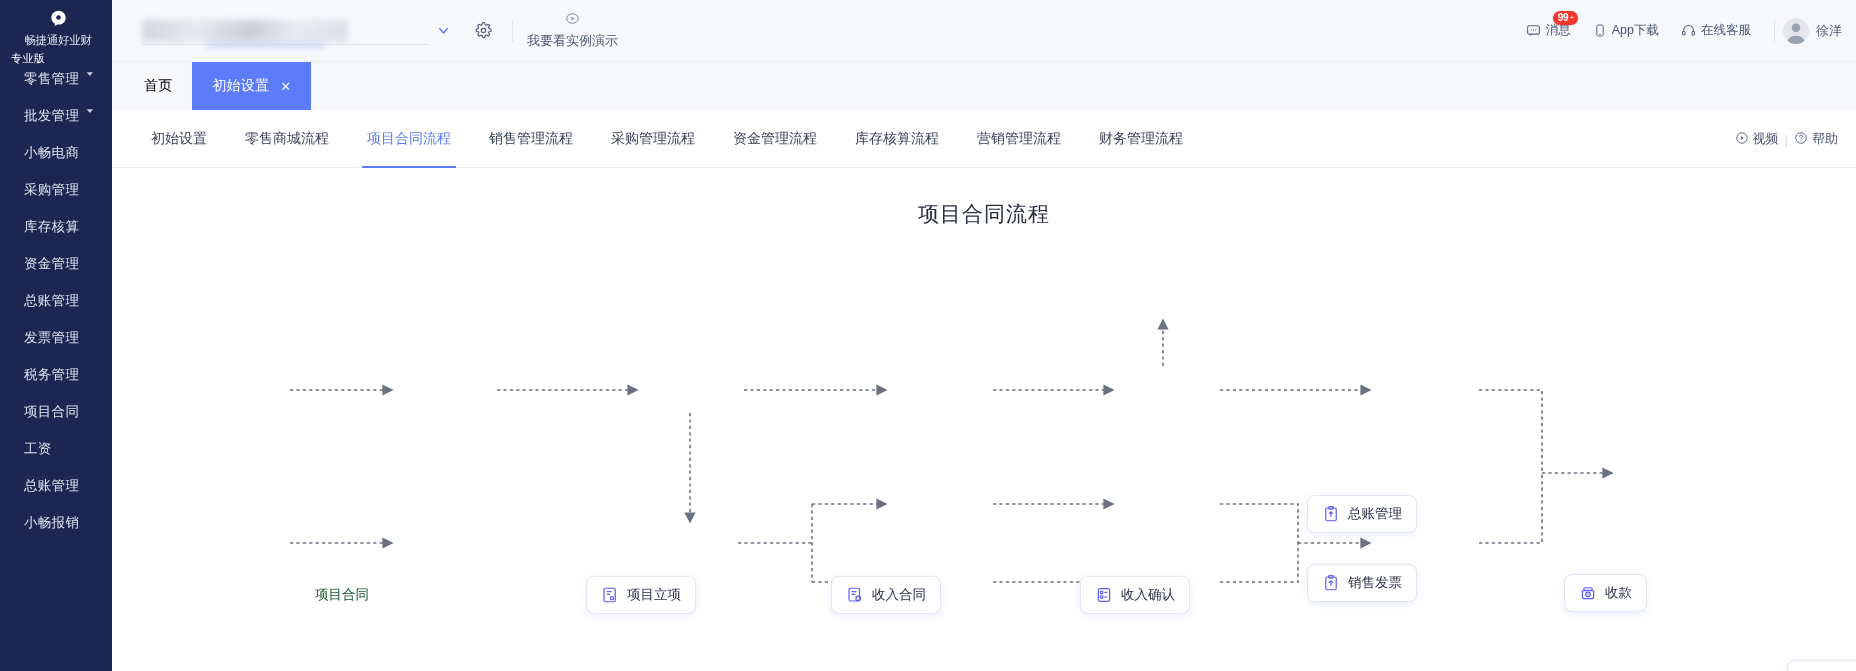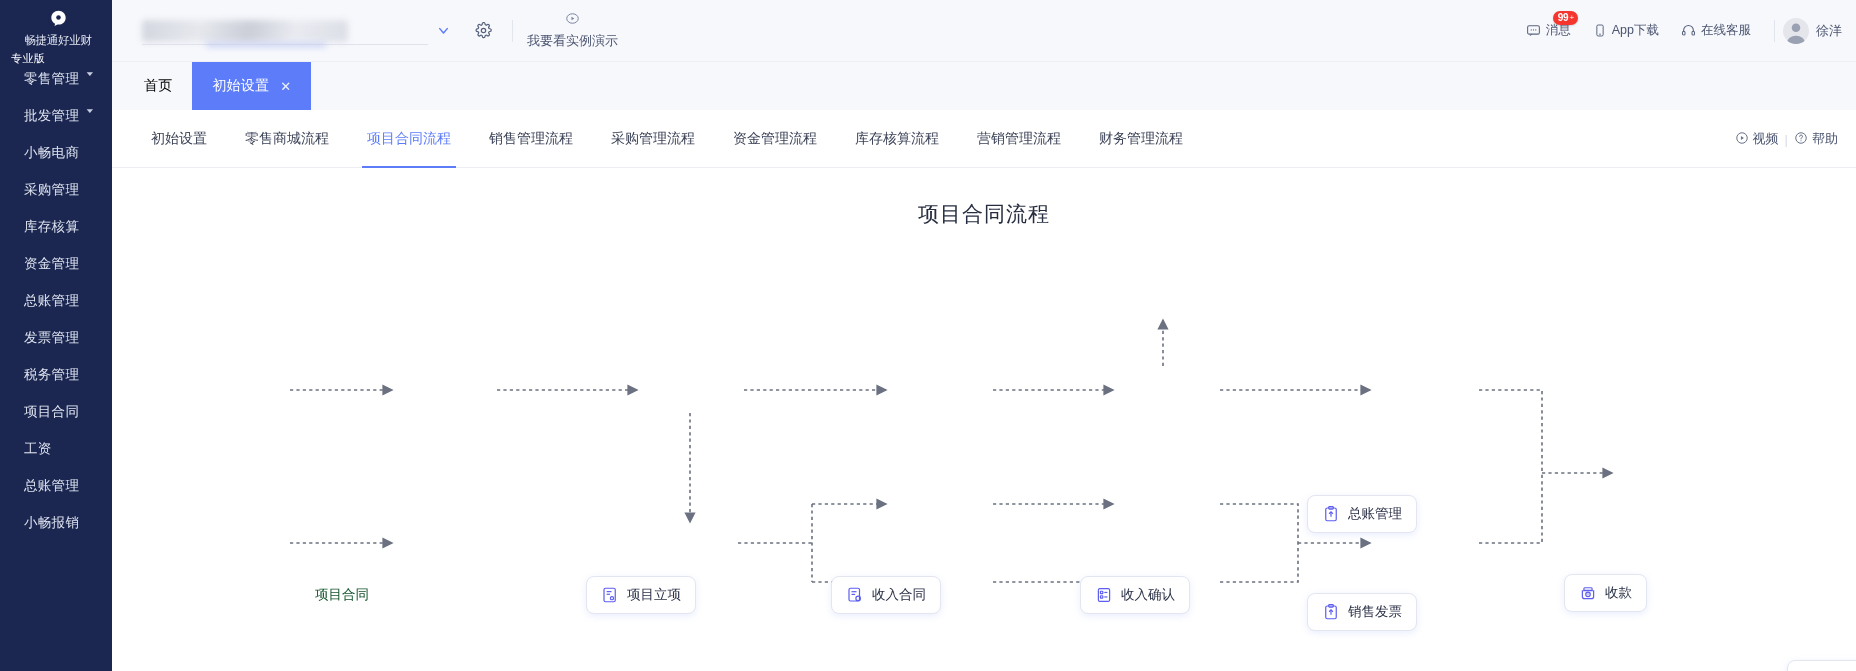--- a/index.html
+++ b/index.html
@@ -474,21 +474,21 @@
             <svg width="18" height="18" viewBox="0 0 24 24" fill="none" stroke="#5d5df0" stroke-width="1.6">
                 <rect x="5" y="4" width="14" height="17" rx="2"></rect>
                 <rect x="9" y="2" width="6" height="3.4" rx="1"></rect>
                 <line x1="12" y1="15.6" x2="12" y2="9.4"></line>
                 <polyline points="9.5 11.6 12 9.2 14.5 11.6"></polyline>
               </svg>
           </span>
           <span>总账管理</span>
         </div>
 
-        <div class="node" style="left:1195px; top:425px;">
+        <div class="node" style="left:1195px; top:396px;">
           <span class="ic">
             <svg width="18" height="18" viewBox="0 0 24 24" fill="none" stroke="#5d5df0" stroke-width="1.6">
                 <rect x="5" y="4" width="14" height="17" rx="2"></rect>
                 <rect x="9" y="2" width="6" height="3.4" rx="1"></rect>
                 <line x1="12" y1="15.6" x2="12" y2="9.4"></line>
                 <polyline points="9.5 11.6 12 9.2 14.5 11.6"></polyline>
               </svg>
           </span>
           <span>销售发票</span>
         </div>

